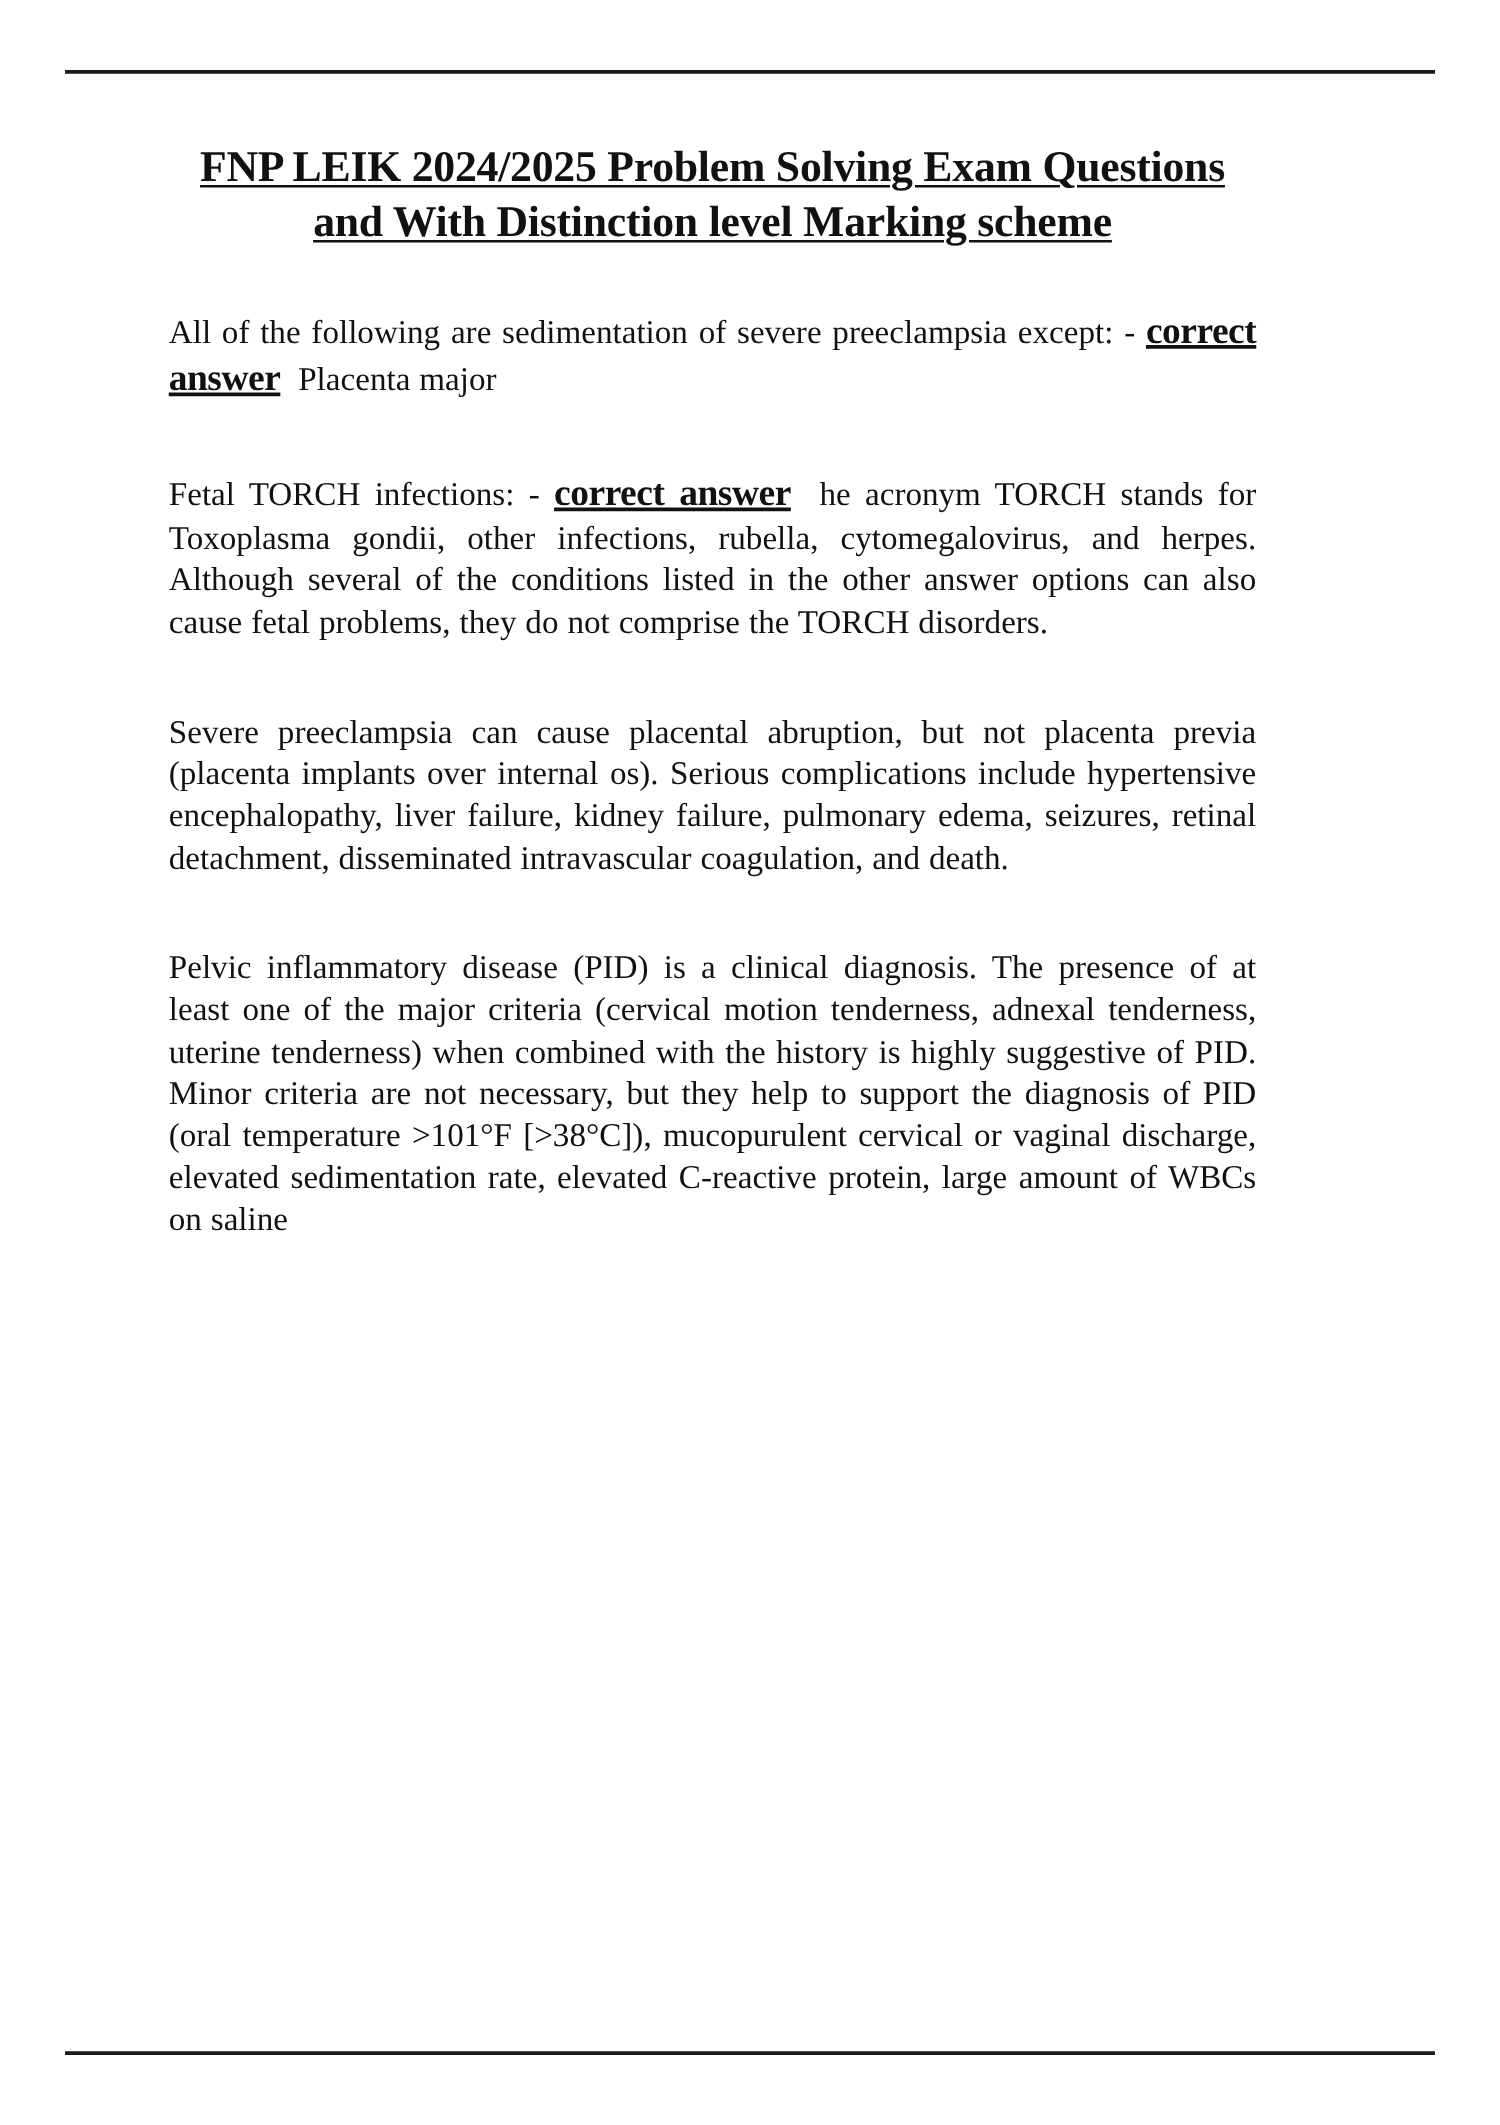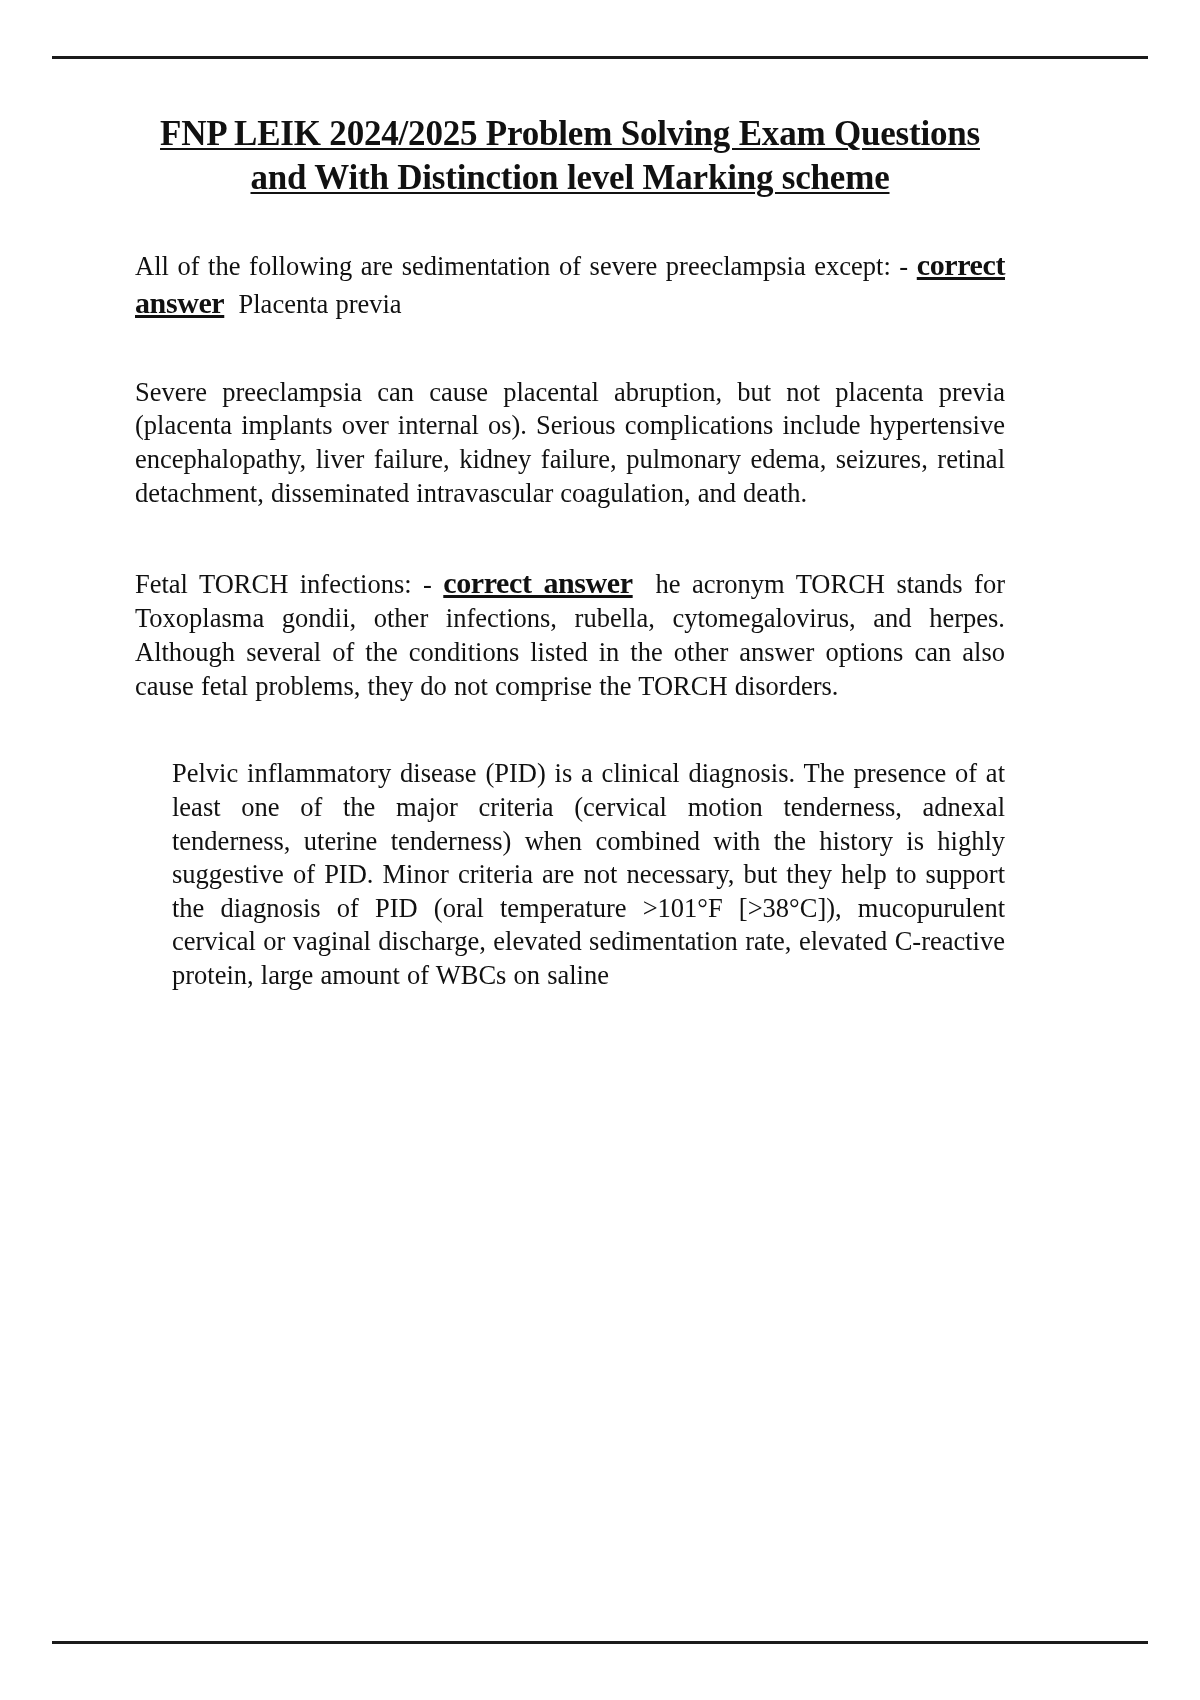--- a/index.html
+++ b/index.html
@@ -57,21 +57,21 @@
   }
 
   .para {
     font-size: 26.5px;
     line-height: 1.27;
     text-align: justify;
     text-justify: inter-word;
     margin: 0 0 54px 0;
     word-spacing: 0.5px;
   }
-  .para:last-child { margin-bottom: 0; margin-left: 37px; }
+  .para:last-child { margin-bottom: 0; }
 
   .ca {
     font-weight: bold;
     font-size: 30px;
     text-decoration: underline;
     text-decoration-thickness: 2.5px;
     text-underline-offset: 2px;
     letter-spacing: -0.4px;
   }
 </style>
@@ -79,25 +79,25 @@
 <body>
 
 <div class="page">
 
   <div class="rule rule-top"></div>
 
   <div class="content">
 
     <h1 class="doc-title"><span class="tl">FNP LEIK 2024/2025 Problem Solving Exam Questions and With Distinction level Marking scheme</span></h1>
 
-    <p class="para"><span>All of the following are sedimentation of severe preeclampsia except: -</span> <span class="ca">correct answer</span> &nbsp;<span>Placenta previa</span></p>
+    <p class="para"><span>All of the following are sedimentation of severe preeclampsia except: -</span> <span class="ca">correct answer</span> &nbsp;<span>Placenta major</span></p>
+
+    <p class="para"><span>Fetal TORCH infections: -</span> <span class="ca">correct answer</span> &nbsp;<span>he acronym TORCH stands for Toxoplasma gondii, other infections, rubella, cytomegalovirus, and herpes. Although several of the conditions listed in the other answer options can also cause fetal problems, they do not comprise the TORCH disorders.</span></p>
 
     <p class="para"><span>Severe preeclampsia can cause placental abruption, but not placenta previa (placenta implants over internal os). Serious complications include hypertensive encephalopathy, liver failure, kidney failure, pulmonary edema, seizures, retinal detachment, disseminated intravascular coagulation, and death.</span></p>
-
-    <p class="para"><span>Fetal TORCH infections: -</span> <span class="ca">correct answer</span> &nbsp;<span>he acronym TORCH stands for Toxoplasma gondii, other infections, rubella, cytomegalovirus, and herpes. Although several of the conditions listed in the other answer options can also cause fetal problems, they do not comprise the TORCH disorders.</span></p>
 
 
     <p class="para"><span>Pelvic inflammatory disease (PID) is a clinical diagnosis. The presence of at least one of the major criteria (cervical motion tenderness, adnexal tenderness, uterine tenderness) when combined with the history is highly suggestive of PID. Minor criteria are not necessary, but they help to support the diagnosis of PID (oral temperature &gt;101°F [&gt;38°C]), mucopurulent cervical or vaginal discharge, elevated sedimentation rate, elevated C-reactive protein, large amount of WBCs on saline</span></p>
 
   </div>
 
   <div class="rule rule-bottom"></div>
 
 </div>
 

